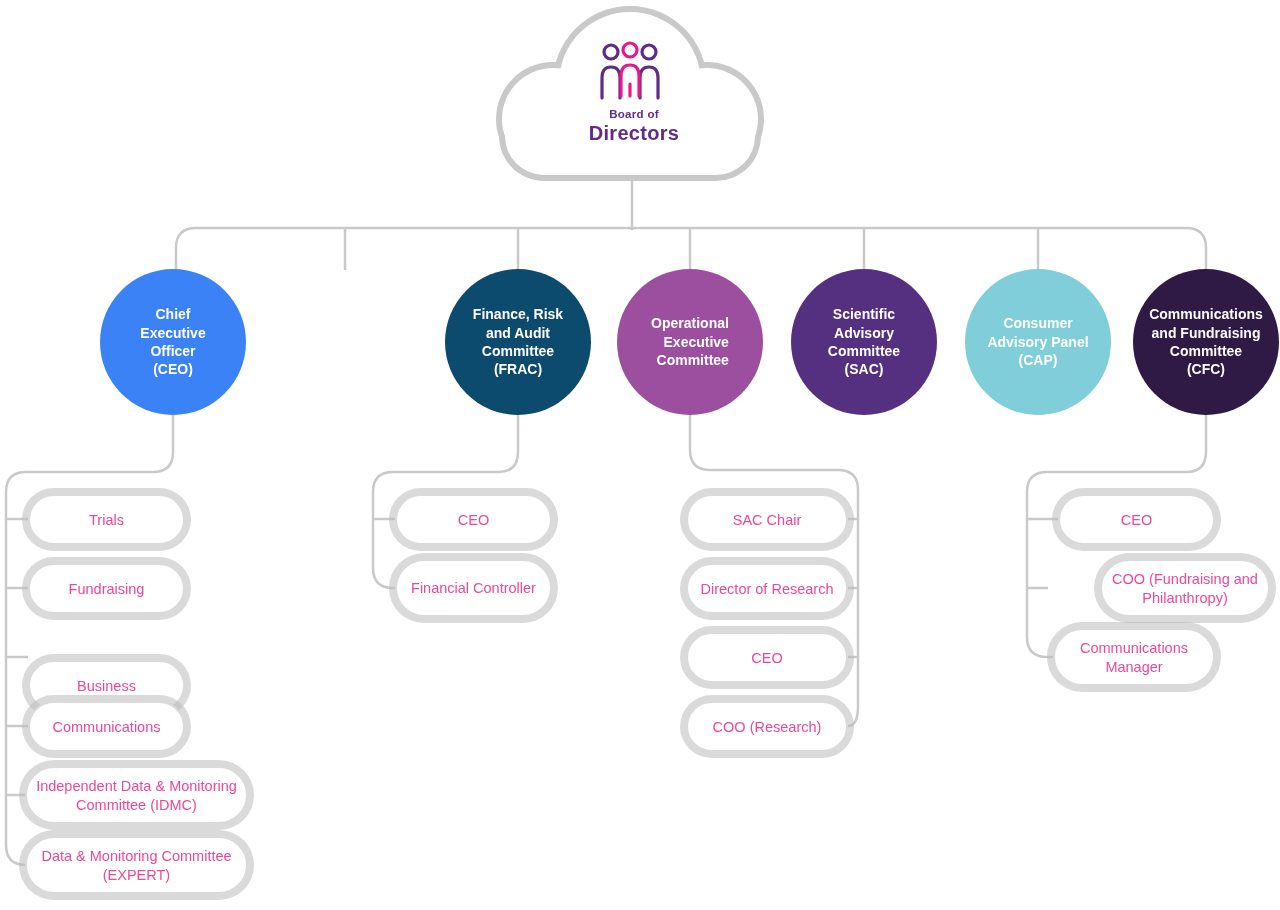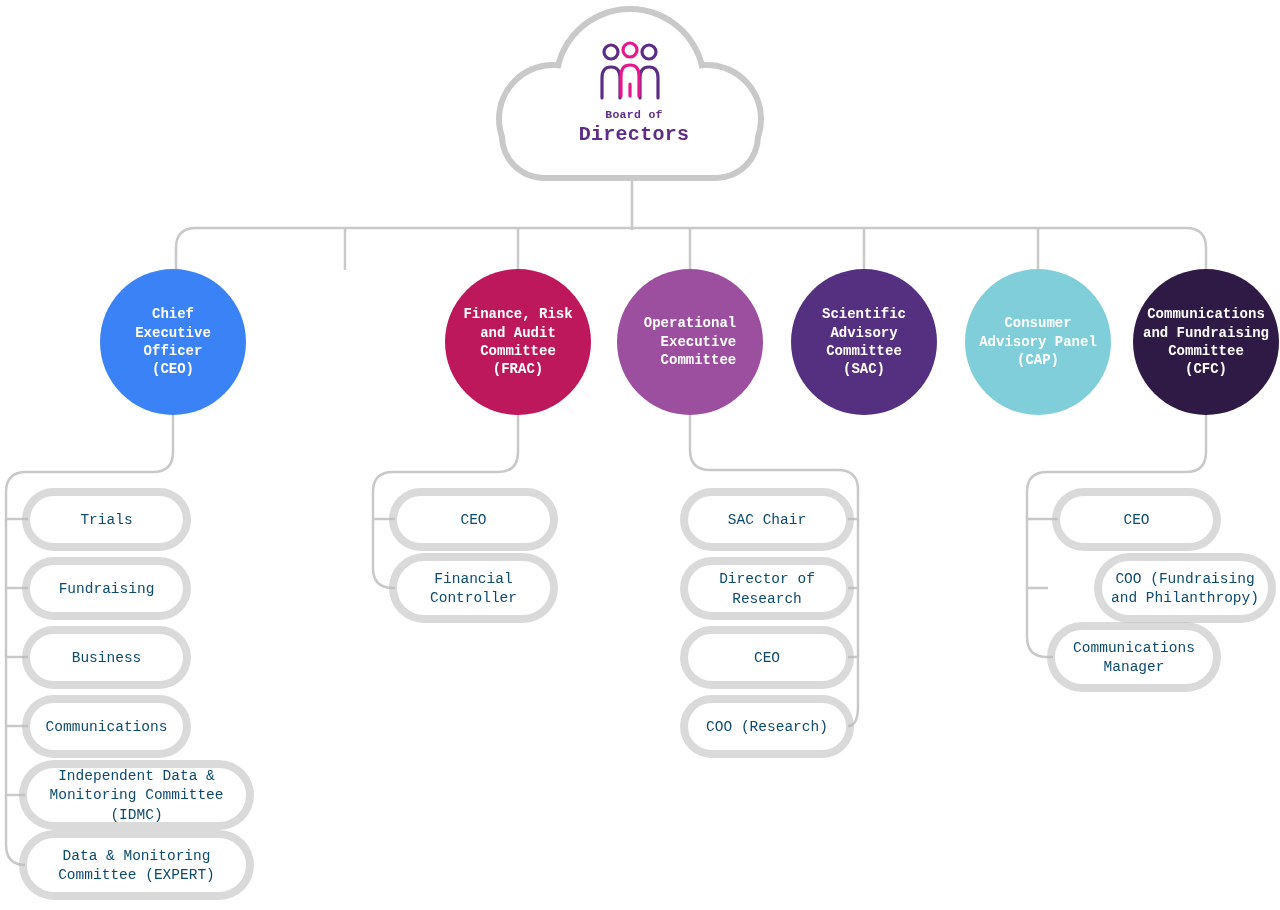--- a/index.html
+++ b/index.html
@@ -1,31 +1,31 @@
 <!DOCTYPE html>
 <html><head>
 <meta charset="utf-8">
 <style>
   html,body{margin:0;padding:0;background:#ffffff;}
   #canvas{
     position:relative;width:1280px;height:910px;overflow:hidden;
-    font-family:Liberation Mono, monospace;background:#ffffff;
+    font-family:Liberation Sans, sans-serif;background:#ffffff;
   }
   svg.wires{position:absolute;left:0;top:0;z-index:0;}
   svg.wires path{fill:none;stroke:#c9c9c9;stroke-width:2.5;}
   .circle{
     position:absolute;width:146px;height:146px;border-radius:50%;
     display:flex;align-items:center;justify-content:center;text-align:center;
     color:#ffffff;font-weight:bold;font-size:14px;line-height:1.32;
     white-space:pre-line;z-index:2;
   }
   .pill{
     position:absolute;background:#ffffff;border:2px solid #dadada;border-radius:30px;
     display:flex;align-items:center;justify-content:center;text-align:center;
-    color:#0c4a6e;font-size:14.5px;line-height:1.32;box-sizing:border-box;
+    color:#ec4899;font-size:14.5px;line-height:1.32;box-sizing:border-box;
     padding:2px 8px 0 8px;z-index:2;
     box-shadow:0 0 0 6px rgba(188,188,188,0.55);
   }
   .cloud-wrap{position:absolute;left:478px;top:0;width:312px;height:184px;z-index:1;}
   .cloud-text{
     position:absolute;left:478px;top:108px;width:312px;text-align:center;z-index:3;
     color:#5e2d87;
   }
   .cloud-text .small{font-size:11.5px;font-weight:bold;letter-spacing:.3px;}
   .cloud-text .big{font-size:20px;font-weight:bold;letter-spacing:.3px;margin-top:2px;}
@@ -101,42 +101,42 @@
 
   <div class="cloud-text">
     <div class="small">Board of</div>
     <div class="big">Directors</div>
   </div>
 
   <div class="circle" style="left: 100px; top: 269px; background: #3b82f6;">Chief
 Executive
 Officer
 (CEO)</div>
-  <div class="circle" style="left: 445px; top: 269px; background: #be185d;">Finance, Risk
+  <div class="circle" style="left: 445px; top: 269px; background: #0c4a6e;">Finance, Risk
 and Audit
 Committee
 (FRAC)</div>
   <div class="circle" style="left: 617px; top: 269px; background: rgb(157, 79, 159); text-align: right;">Operational
 Executive
 Committee</div>
   <div class="circle" style="left: 791px; top: 269px; background: rgb(86, 48, 128);">Scientific
 Advisory
 Committee
 (SAC)</div>
   <div class="circle" style="left: 965px; top: 269px; background: rgb(127, 206, 217);">Consumer
 Advisory Panel
 (CAP)</div>
   <div class="circle" style="left: 1133px; top: 269px; background: rgb(47, 26, 69);">Communications
 and Fundraising
 Committee
 (CFC)</div>
 
   <div class="pill" style="left:28px;top:494px;width:157px;height:51px;">Trials</div>
   <div class="pill" style="left:28px;top:563px;width:157px;height:51px;">Fundraising</div>
-  <div class="pill" style="left:28px;top:632px;width:157px;height:51px;">Business</div>
+  <div class="pill" style="left:28px;top:660px;width:157px;height:51px;">Business</div>
   <div class="pill" style="left:28px;top:701px;width:157px;height:51px;">Communications</div>
   <div class="pill" style="left:25px;top:766px;width:223px;height:58px;">Independent Data &amp; Monitoring Committee (IDMC)</div>
   <div class="pill" style="left:25px;top:836px;width:223px;height:58px;">Data &amp; Monitoring Committee (EXPERT)</div>
 
   <div class="pill" style="left:395px;top:494px;width:157px;height:51px;">CEO</div>
   <div class="pill" style="left:395px;top:559px;width:157px;height:58px;">Financial Controller</div>
 
   <div class="pill" style="left:686px;top:494px;width:162px;height:51px;">SAC Chair</div>
   <div class="pill" style="left:686px;top:563px;width:162px;height:51px;">Director of Research</div>
   <div class="pill" style="left:686px;top:632px;width:162px;height:51px;">CEO</div>

